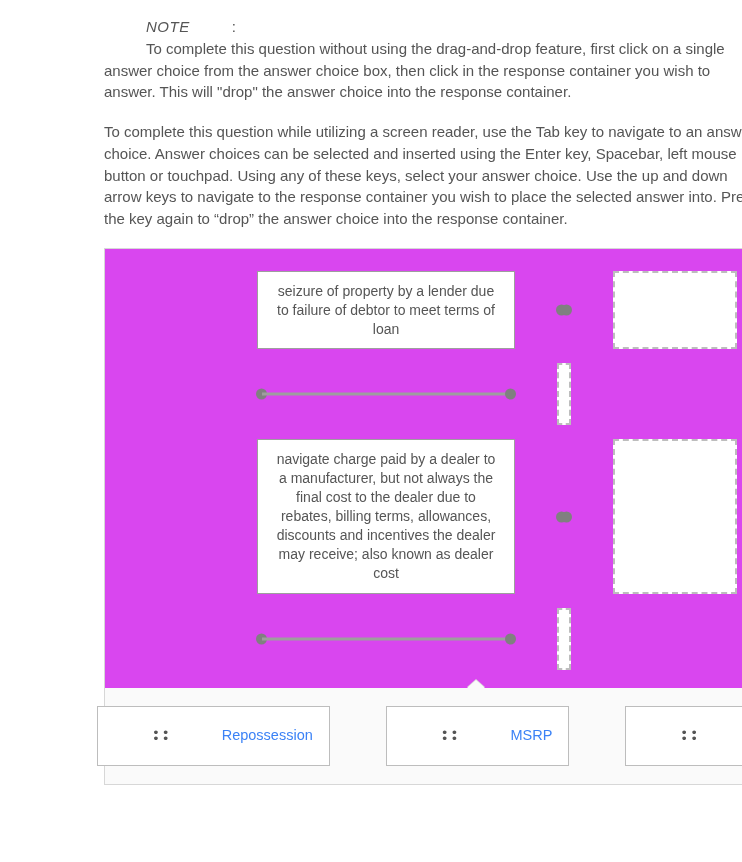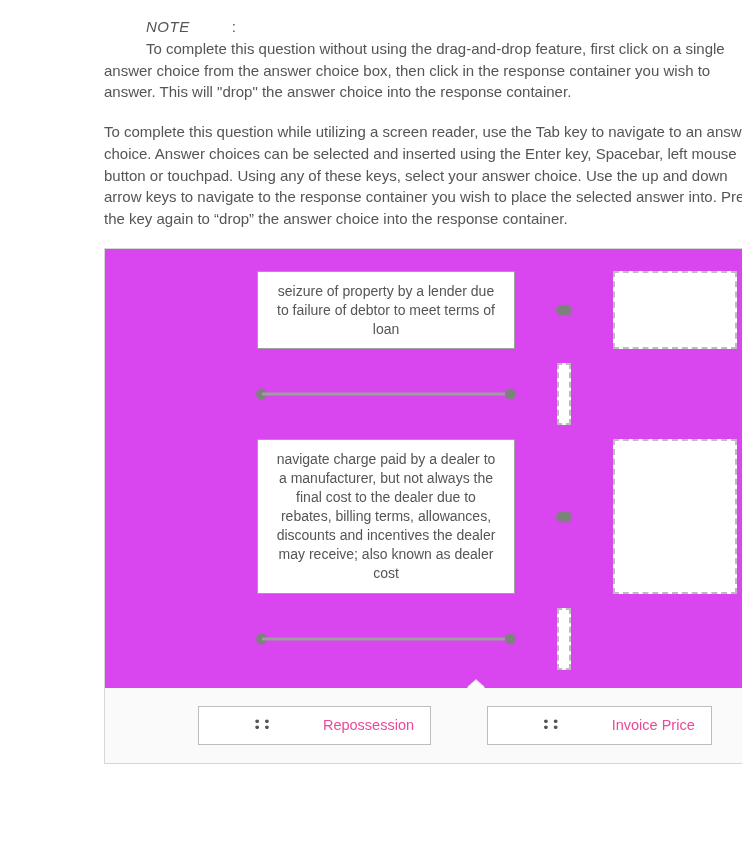--- a/index.html
+++ b/index.html
@@ -77,21 +77,21 @@
     width: 0; height: 0;
     border-left: 9px solid transparent;
     border-right: 9px solid transparent;
     border-bottom: 8px solid #fafafa;
     filter: drop-shadow(0 -1px 0 #d7d7d7);
   }
   .choice {
     border: 1px solid #bdbdbd;
     background: #fff;
     padding: 8px 16px 8px 12px;
-    color: #ec4899;
+    color: #3b82f6;
     font-size: 14.5px;
     display: inline-flex;
     align-items: center;
     gap: 8px;
     cursor: grab;
     user-select: none;
   }
   .choice .grip {
     display: inline-block;
     font-family: monospace;
@@ -161,17 +161,21 @@
 
   <div class="choices-bar">
     <span class="caret"></span>
 
     <div class="choice">
       <span class="grip"></span>
       <span>Repossession</span>
     </div>
     <div class="choice">
       <span class="grip"></span>
+      <span>MSRP</span>
+    </div>
+    <div class="choice">
+      <span class="grip"></span>
       <span>Invoice Price</span>
     </div>
   </div>
 
 </div>
 
 </body></html>

